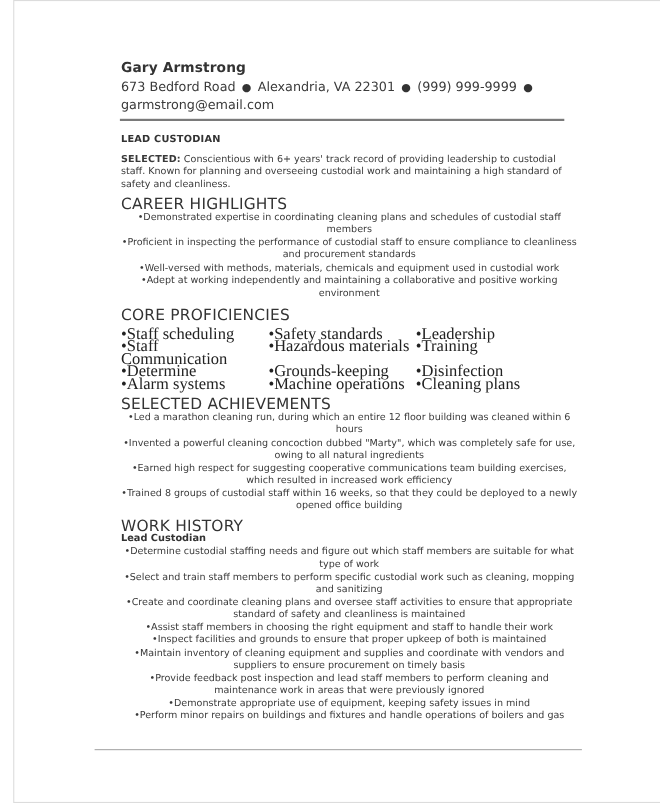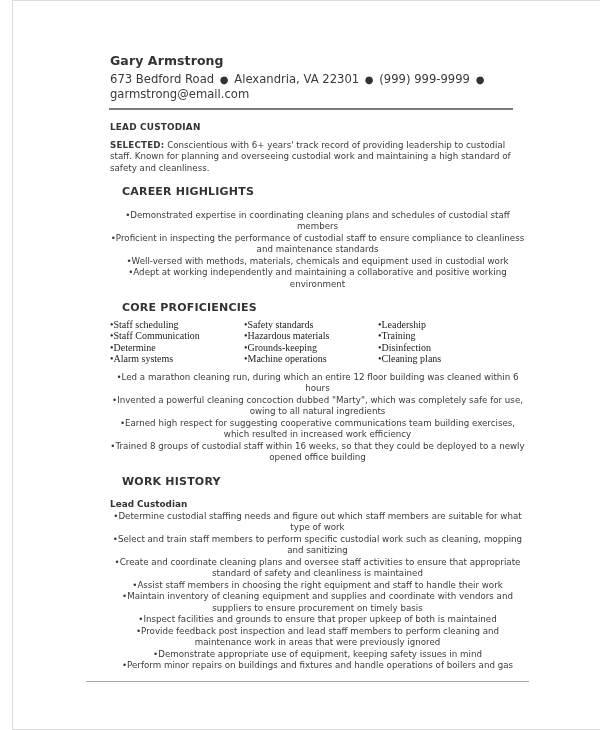--- a/index.html
+++ b/index.html
@@ -37,35 +37,35 @@
   }
   .content {
     position: absolute; left: 97px; top: 121px; width: 415px;
     font-size: 8.7px; line-height: 11.5px; color: #3a3a3a;
   }
   .job-title {
     font-size: 8.9px; font-weight: bold; color: #333; letter-spacing: 0.2px;
     margin: 0 0 6px 0;
   }
   .sec-title {
-    font-size: 11px; font-weight: bold; color: #333; letter-spacing: 0.2px;
-    margin: 12px;
+    font-size: 14px; font-weight: normal; color: #333; letter-spacing: 0.2px;
+    margin: 0;
   }
   .summary { margin: 0 0 7px 0; }
   .summary b { font-weight: bold; letter-spacing: 0.2px; }
   ul.bullets { list-style: none; margin: 0; padding: 0; text-align: center; }
   ul.bullets li { margin: 0; padding: 0; }
   ul.bullets li::before { content: "\2022 "; }
   .section { margin-bottom: 7px; }
   .prof-title { margin-bottom: 5px; }
   .prof-grid {
     display: grid;
     grid-template-columns: 134px 134px 134px;
     font-family: "Liberation Serif", serif;
-    font-size: 10px; line-height: 11.6px; color: #222;
+    font-size: 15px; line-height: 11.6px; color: #222;
   }
   .prof-grid span::before { content: "\2022 "; }
   .work-company { margin-top: 6px; }
   .work-role { font-weight: bold; font-size: 8.9px; color: #333; }
 </style>
 </head>
 <body>
 
 <div class="page">
 
@@ -89,21 +89,21 @@
     <div class="job-title">LEAD CUSTODIAN</div>
 
     <div class="summary">
       <b>SELECTED:</b><span> Conscientious with 6+ years' track record of providing leadership to custodial staff. Known for planning and overseeing custodial work and maintaining a high standard of safety and cleanliness.</span>
     </div>
 
     <div class="section">
       <div class="sec-title">CAREER HIGHLIGHTS</div>
       <ul class="bullets">
         <li>Demonstrated expertise in coordinating cleaning plans and schedules of custodial staff members</li>
-        <li>Proficient in inspecting the performance of custodial staff to ensure compliance to cleanliness and maintenance standards</li>
+        <li>Proficient in inspecting the performance of custodial staff to ensure compliance to cleanliness and procurement standards</li>
         <li>Well-versed with methods, materials, chemicals and equipment used in custodial work</li>
         <li>Adept at working independently and maintaining a collaborative and positive working environment</li>
       </ul>
     </div>
 
     <div class="section" style="margin-top:9px;">
       <div class="sec-title prof-title">CORE PROFICIENCIES</div>
       <div class="prof-grid">
         <span>Staff scheduling</span>
         <span>Safety standards</span>
@@ -114,38 +114,39 @@
         <span>Determine</span>
         <span>Grounds-keeping</span>
         <span>Disinfection</span>
         <span>Alarm systems</span>
         <span>Machine operations</span>
         <span>Cleaning plans</span>
       </div>
     </div>
 
     <div class="section">
+      <div class="sec-title">SELECTED ACHIEVEMENTS</div>
       <ul class="bullets">
         <li>Led a marathon cleaning run, during which an entire 12 floor building was cleaned within 6 hours</li>
         <li>Invented a powerful cleaning concoction dubbed "Marty", which was completely safe for use, owing to all natural ingredients</li>
         <li>Earned high respect for suggesting cooperative communications team building exercises, which resulted in increased work efficiency</li>
         <li>Trained 8 groups of custodial staff within 16 weeks, so that they could be deployed to a newly opened office building</li>
       </ul>
     </div>
 
     <div class="section">
       <div class="sec-title">WORK HISTORY</div>
       <div class="work-role">Lead Custodian</div>
       <ul class="bullets">
         <li>Determine custodial staffing needs and figure out which staff members are suitable for what type of work</li>
         <li>Select and train staff members to perform specific custodial work such as cleaning, mopping and sanitizing</li>
         <li>Create and coordinate cleaning plans and oversee staff activities to ensure that appropriate standard of safety and cleanliness is maintained</li>
         <li>Assist staff members in choosing the right equipment and staff to handle their work</li>
+        <li>Inspect facilities and grounds to ensure that proper upkeep of both is maintained</li>
         <li>Maintain inventory of cleaning equipment and supplies and coordinate with vendors and suppliers to ensure procurement on timely basis</li>
-        <li>Inspect facilities and grounds to ensure that proper upkeep of both is maintained</li>
         <li>Provide feedback post inspection and lead staff members to perform cleaning and maintenance work in areas that were previously ignored</li>
         <li>Demonstrate appropriate use of equipment, keeping safety issues in mind</li>
         <li>Perform minor repairs on buildings and fixtures and handle operations of boilers and gas</li>
       </ul>
     </div>
 
   </div>
 
   <div class="rule-bottom"></div>
 </div>

